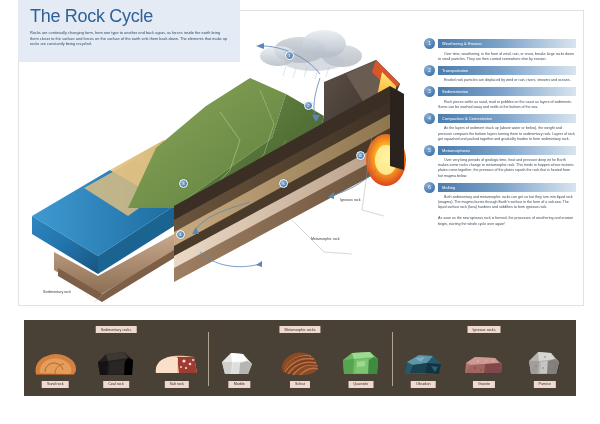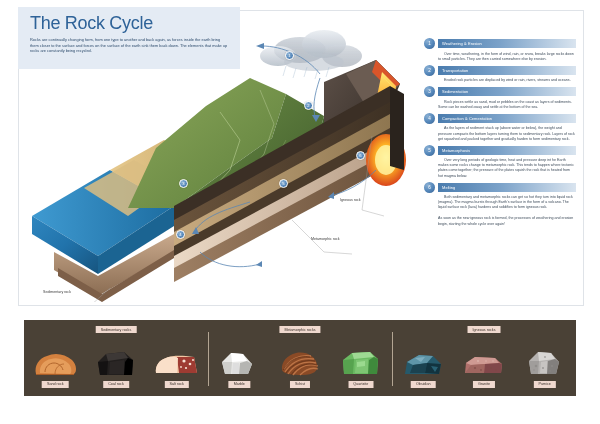--- a/index.html
+++ b/index.html
@@ -21,21 +21,21 @@
     position: absolute;
     left: 18px; top: 10px;
     width: 566px; height: 296px;
     background: #ffffff;
     border: 1px solid #dfe3e8;
   }
 
   
   .title-block {
     position: absolute;
-    left: 18px; top: 7px;
+    left: 18px; top: 0;
     width: 222px; height: 62px;
     background: #e4ebf4;
     padding: 6px 8px 5px 12px;
   }
   .title {
     font-size: 18px;
     font-weight: 400;
     color: #2e6298;
     letter-spacing: -0.3px;
     line-height: 20px;

